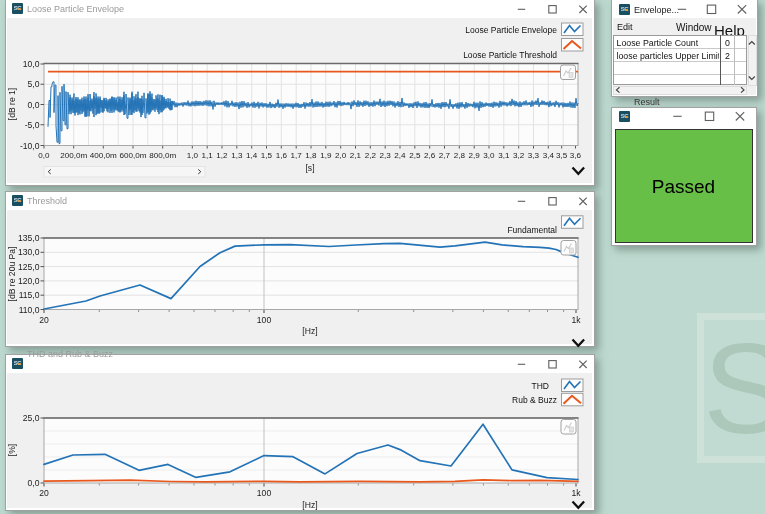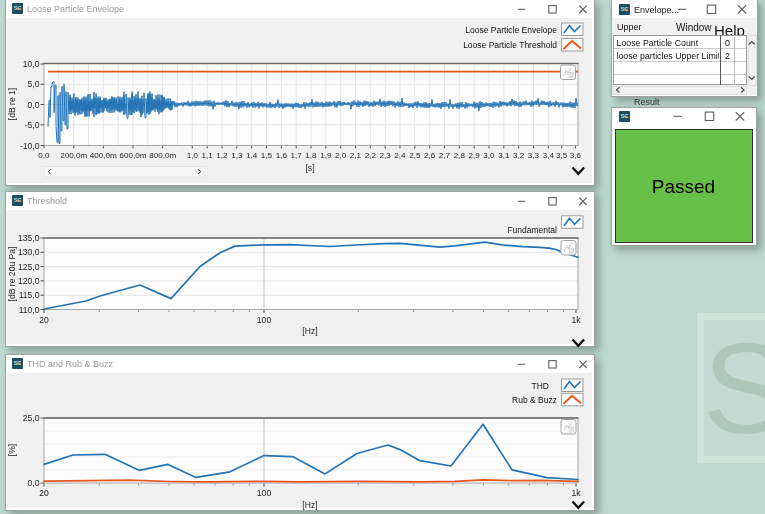--- a/index.html
+++ b/index.html
@@ -14,40 +14,40 @@
 </style></head><body>
 
 <div class="abs" style="left:696.5px;top:312.5px;width:180px;height:150px;border:7.5px solid #cfe2da;background:rgba(255,255,255,0.05)"></div>
 <div class="abs" style="left:703px;top:331px;font-size:128px;color:#abc8ba;line-height:0.9">S</div>
 
 <div class="win" style="left:5px;top:-1px;width:590px;height:187px"></div>
 <div class="gray" style="left:7px;top:18px;width:585px;height:165px"></div>
 <div class="ico" style="left:12px;top:3px">SC<i></i></div>
 <div class="ttl" style="left:27px;top:4px;color:#9a9a9a">Loose Particle Envelope</div>
 <div class="leg" style="right:208px;top:24.5px">Loose Particle Envelope</div>
-<div class="leg" style="right:208px;top:40px">Loose Particle Threshold</div>
+<div class="leg" style="right:208px;top:50px">Loose Particle Threshold</div>
 
 <div class="win" style="left:5px;top:191px;width:590px;height:156px"></div>
 <div class="gray" style="left:7px;top:210px;width:585px;height:134px"></div>
 <div class="ico" style="left:12px;top:195px">SC<i></i></div>
 <div class="ttl" style="left:27px;top:196px;color:#9a9a9a">Threshold</div>
 <div class="leg" style="right:208px;top:225px">Fundamental</div>
 
 <div class="win" style="left:5px;top:354px;width:590px;height:157px"></div>
 <div class="gray" style="left:7px;top:373px;width:585px;height:135px"></div>
 <div class="ico" style="left:12px;top:358px">SC<i></i></div>
-<div class="ttl" style="left:27px;top:359px;color:#9a9a9a">THD and Rub &amp; Buzz</div>
+<div class="ttl" style="left:27px;top:349px;color:#9a9a9a">THD and Rub &amp; Buzz</div>
 <div class="leg" style="right:216px;top:380.5px">THD</div>
 <div class="leg" style="right:208px;top:395px">Rub &amp; Buzz</div>
 
 <div class="win" style="left:611px;top:-1px;width:147px;height:98px"></div>
 <div class="gray" style="left:613px;top:18px;width:143px;height:77px"></div>
 <div class="ico" style="left:619px;top:4px">SC<i></i></div>
 <div class="ttl" style="left:634px;top:4.5px;color:#222">Envelope...</div>
-<div class="abs" style="left:617px;top:21.5px;font-size:9px;color:#111">Upper</div>
+<div class="abs" style="left:617px;top:21.5px;font-size:9px;color:#111">Edit</div>
 <div class="abs" style="left:640px;top:37px;font-size:9px;color:#111">Display</div>
 <div class="abs" style="left:676px;top:21.5px;font-size:10px;color:#111">Window</div>
 <div class="abs" style="left:714px;top:21.5px;font-size:15px;color:#111">Help</div>
 <div class="abs" style="left:613px;top:34.5px;width:134px;height:50.5px;background:#fff;border:1px solid #9a9a9a"></div>
 <div class="abs" style="left:614px;top:47.8px;width:132px;height:1px;background:#c9c9c9"></div>
 <div class="abs" style="left:614px;top:61px;width:132px;height:1px;background:#c9c9c9"></div>
 <div class="abs" style="left:614px;top:74.3px;width:132px;height:1px;background:#c9c9c9"></div>
 <div class="abs" style="left:719.5px;top:35px;width:1.6px;height:49.5px;background:#555"></div>
 <div class="abs" style="left:734px;top:35px;width:1px;height:49.5px;background:#bdbdbd"></div>
 <div class="abs" style="left:616.5px;top:37.5px;font-size:8.8px;color:#111;white-space:nowrap">Loose Particle Count</div>

